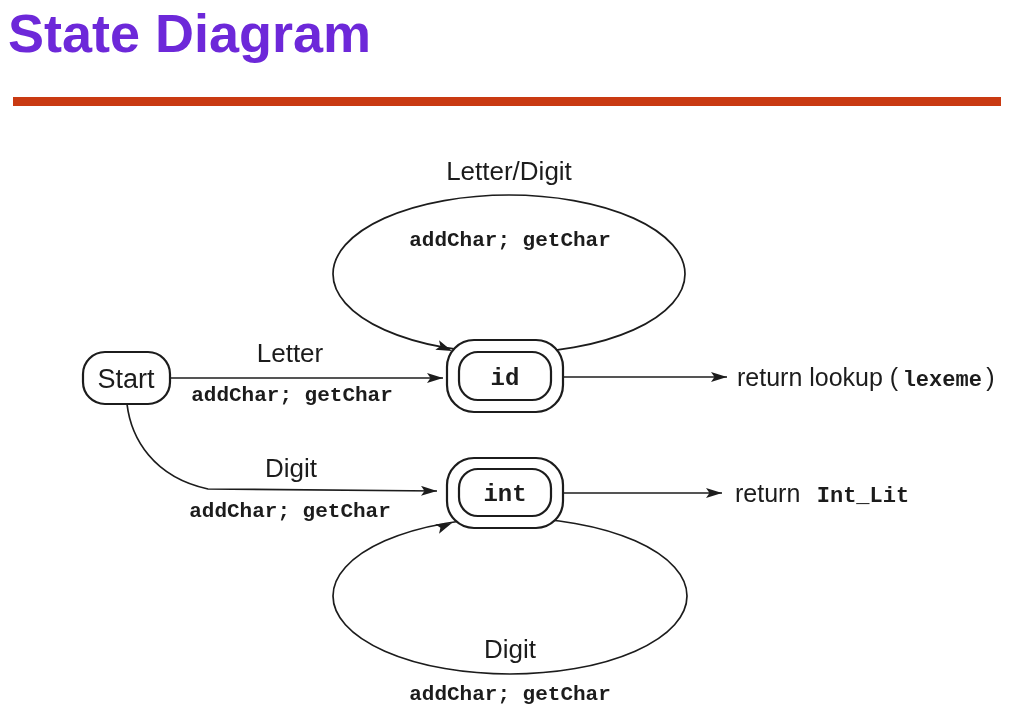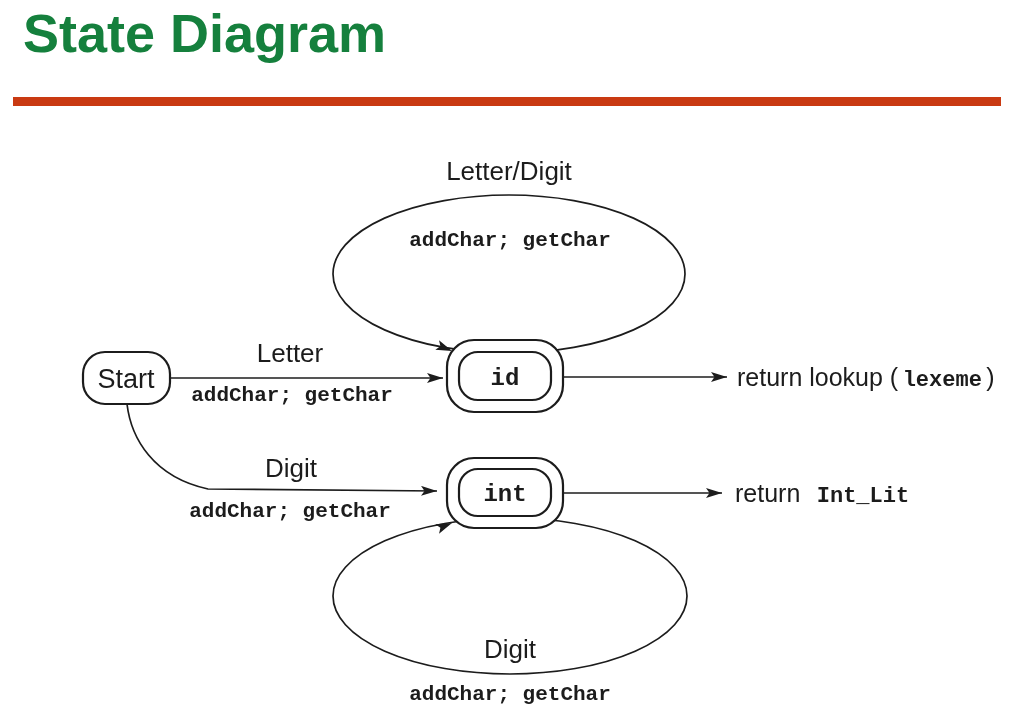--- a/index.html
+++ b/index.html
@@ -12,27 +12,27 @@
     font-family: "Liberation Sans", sans-serif;
   }
   .slide {
     position: relative;
     width: 1024px;
     height: 714px;
     background: #ffffff;
   }
   .slide-title {
     position: absolute;
-    left: 23px;
+    left: 8px;
     top: 2px;
     margin: 0;
     font-size: 54px;
     font-weight: 600;
     letter-spacing: 0px;
-    color: #15803d;
+    color: #6d28d9;
     font-family: "Liberation Sans", sans-serif;
   }
   .title-rule {
     position: absolute;
     left: 13px;
     top: 97px;
     width: 988px;
     height: 9px;
     background: #C93A12;
   }

